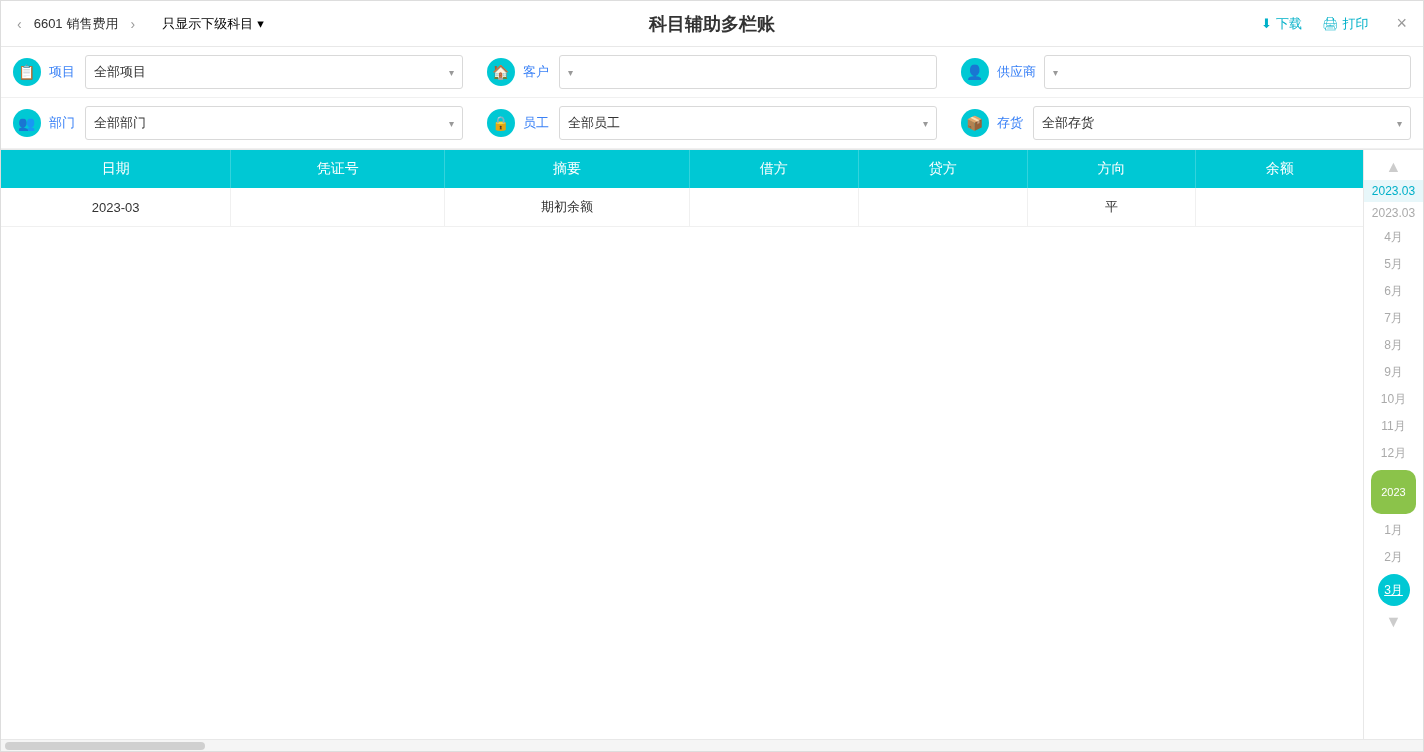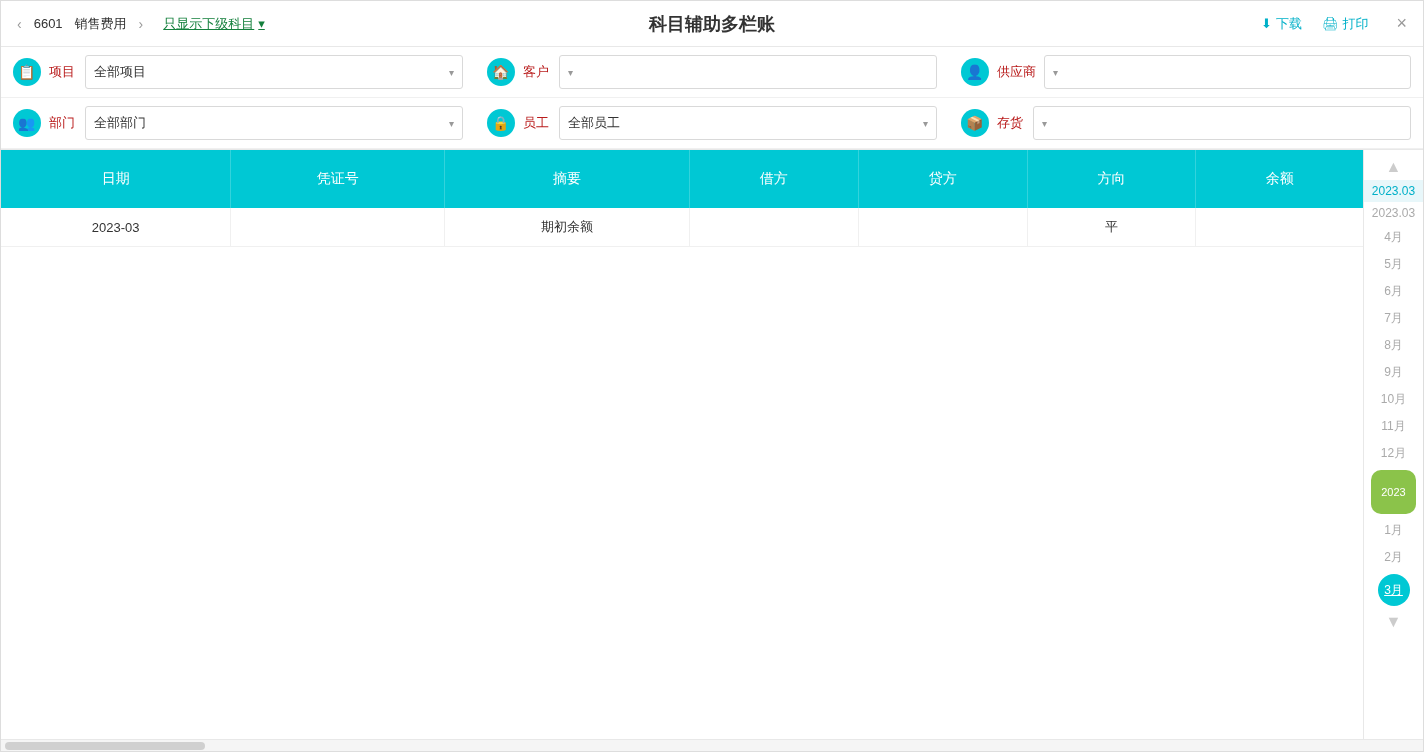--- a/index.html
+++ b/index.html
@@ -31,33 +31,32 @@
     }
     .nav-arrow {
       color: #999;
       cursor: pointer;
       font-size: 14px;
       user-select: none;
     }
     .account-tag {
       display: flex;
       align-items: center;
-      gap: 12px;
+      gap: 4px;
       color: #333;
       font-size: 13px;
     }
     .show-sub-btn {
       display: flex;
       align-items: center;
       gap: 4px;
-      color: #15803d;
-      text-decoration: underline;
-      cursor: pointer;
-      font-size: 13px;
-      margin-left: 8px;
+      color: #000000;
+      cursor: pointer;
+      font-size: 13px;
+      margin-left: 15px;
     }
     .page-title {
       position: absolute;
       left: 50%;
       transform: translateX(-50%);
       font-size: 18px;
       font-weight: bold;
       color: #333;
     }
     .top-actions {
@@ -100,21 +99,21 @@
       border-radius: 50%;
       background: #00c8d4;
       display: flex;
       align-items: center;
       justify-content: center;
       color: white;
       font-size: 14px;
       flex-shrink: 0;
     }
     .filter-label {
-      color: #b91c1c;
+      color: #3b82f6;
       font-size: 13px;
       white-space: nowrap;
       min-width: 28px;
     }
     .filter-select {
       flex: 1;
       border: 1px solid #d9d9d9;
       border-radius: 3px;
       padding: 16px 8px;
       font-size: 13px;
@@ -142,21 +141,21 @@
     table {
       width: 100%;
       border-collapse: collapse;
       min-width: 900px;
     }
     thead tr {
       background: #00c8d4;
       color: white;
     }
     thead th {
-      padding: 20px 12px;
+      padding: 10px 12px;
       text-align: center;
       font-weight: normal;
       font-size: 14px;
       border-right: 1px solid rgba(255,255,255,0.2);
     }
     thead th:last-child { border-right: none; }
     tbody tr {
       border-bottom: 1px solid #f0f0f0;
     }
     tbody td {
@@ -278,20 +277,21 @@
       <span class="filter-label">员工</span>
       <div class="filter-select">
         <span class="filter-select-text">全部员工</span>
         <span class="chevron">▾</span>
       </div>
     </div>
     <div class="filter-cell">
       <div class="filter-icon">📦</div>
       <span class="filter-label">存货</span>
       <div class="filter-select">
+        <span class="filter-select-text">全部存货</span>
         <span class="chevron">▾</span>
       </div>
     </div>
   </div>
 
   <div class="content-area">
     <div class="table-area">
       <table>
         <thead>
           <tr>

